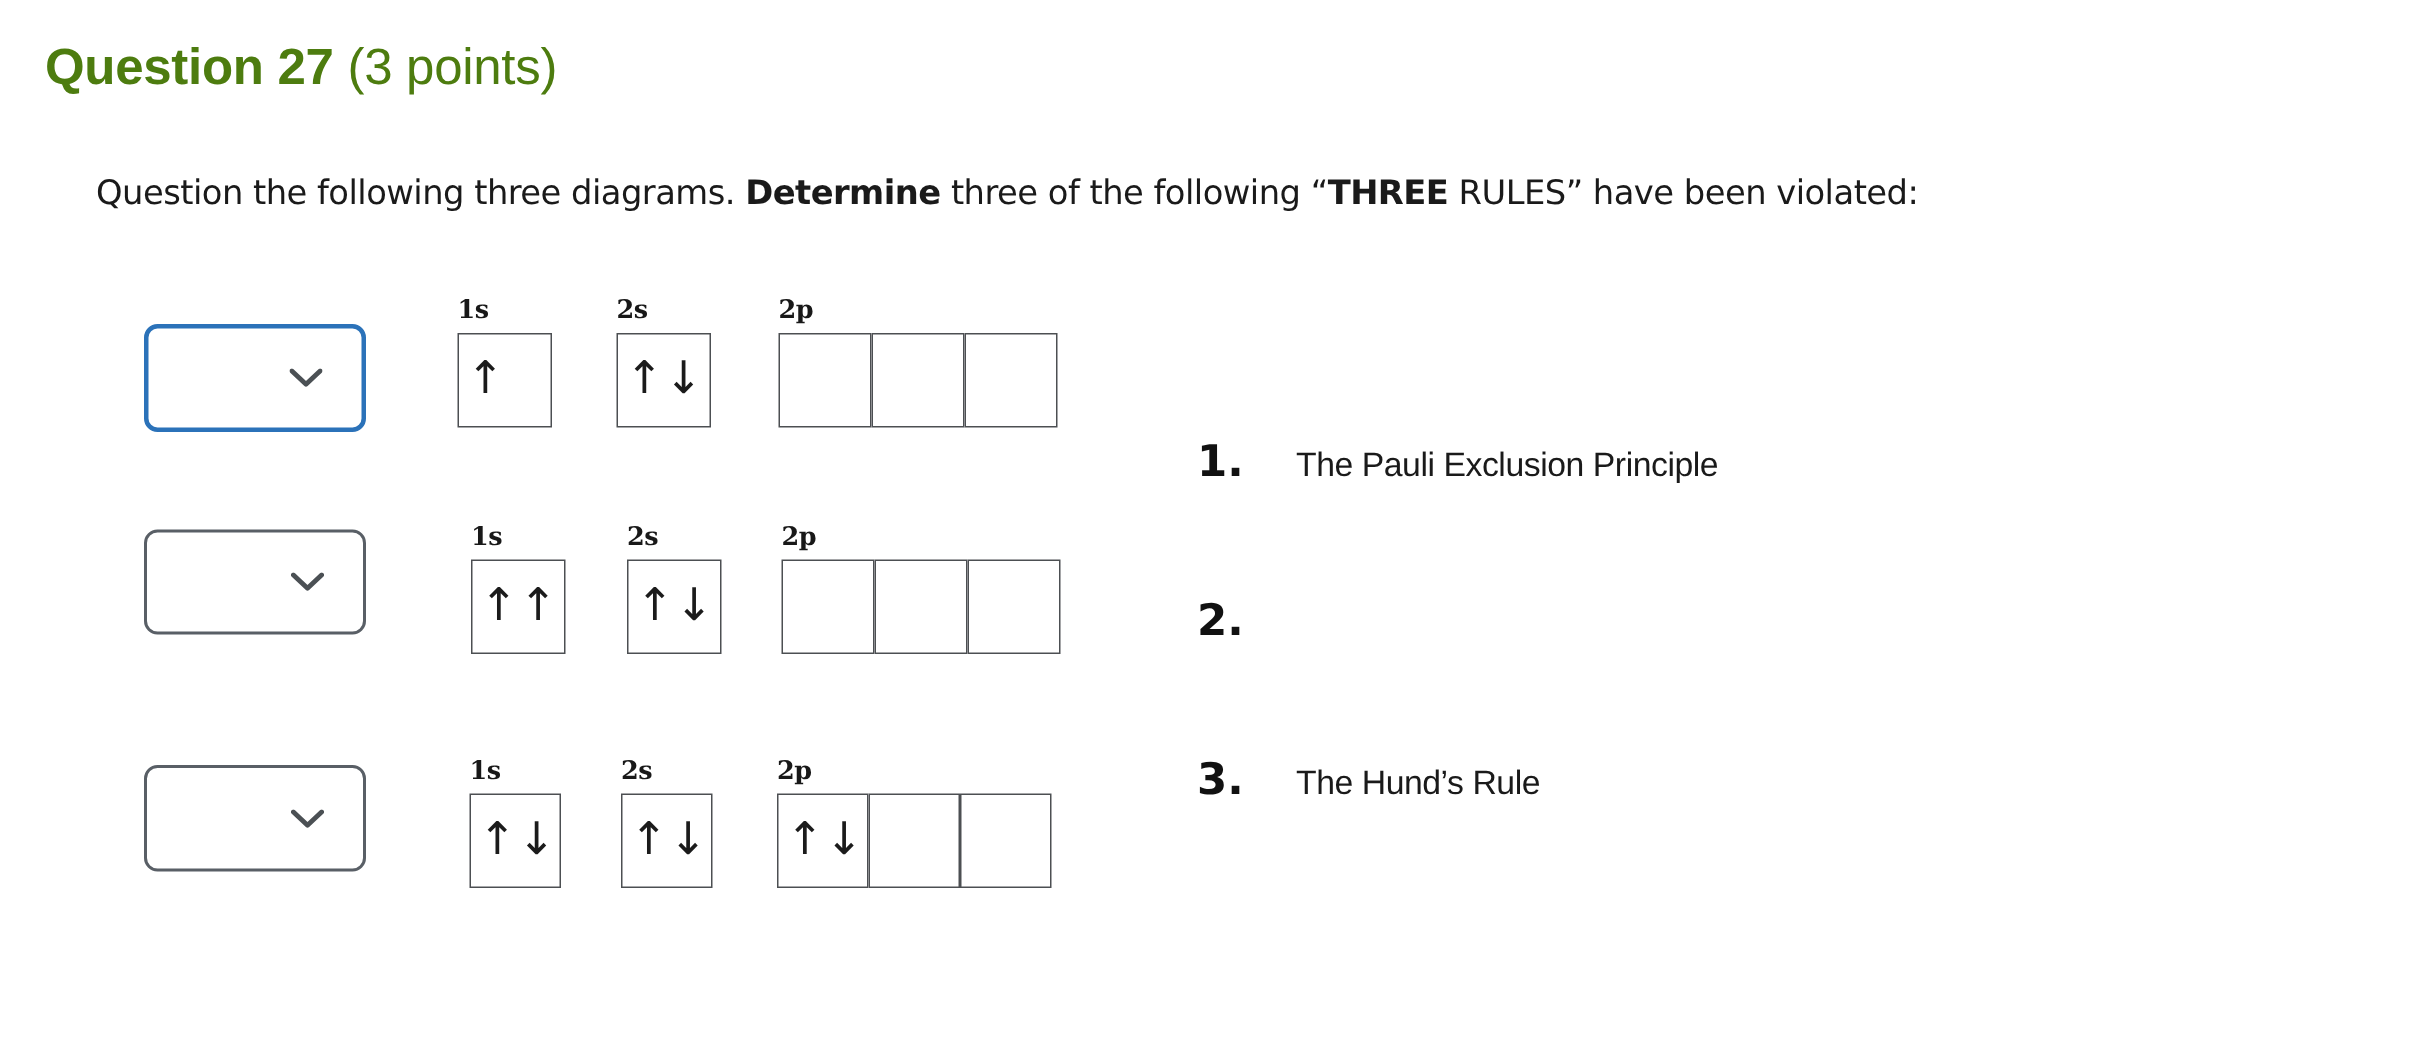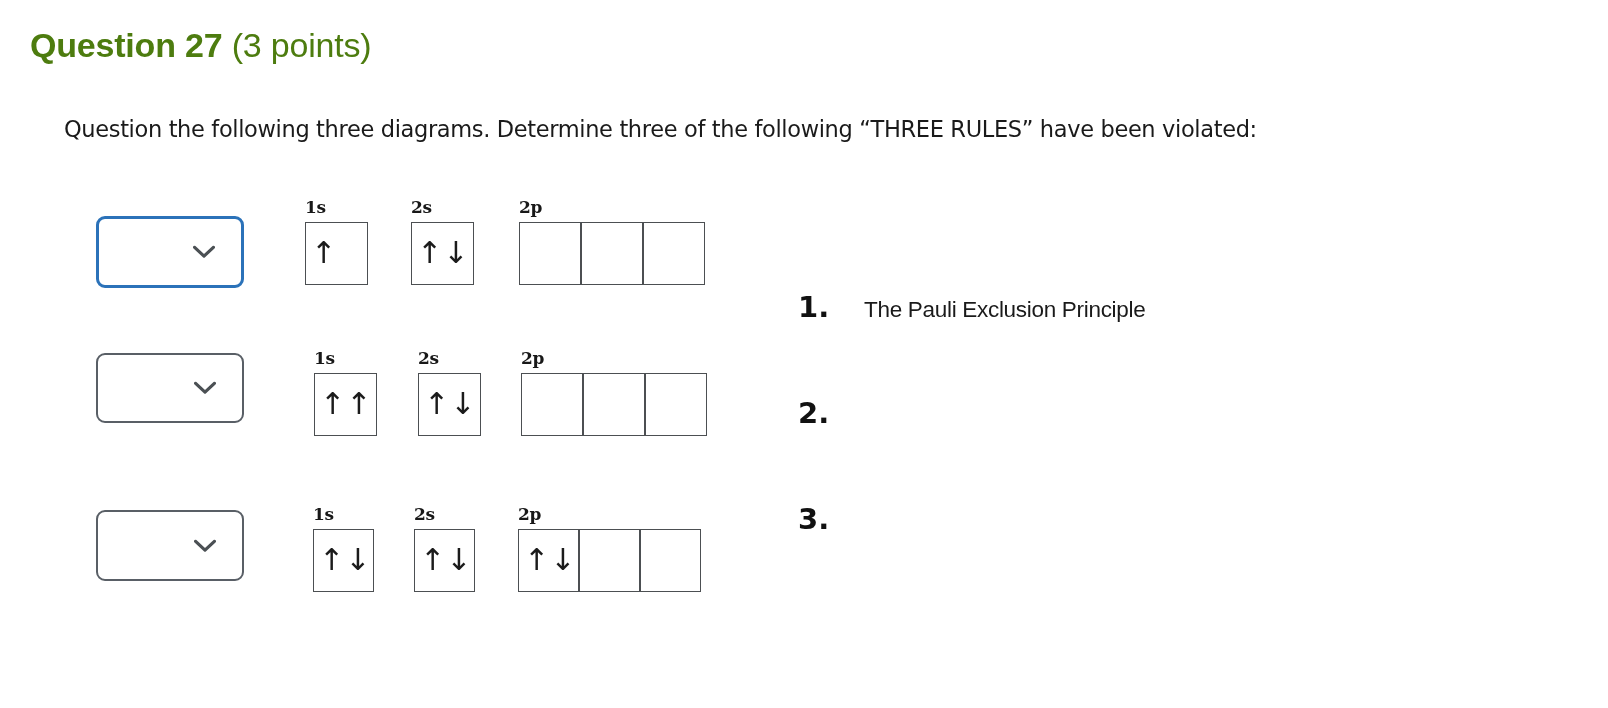--- a/index.html
+++ b/index.html
@@ -40,21 +40,21 @@
     position: absolute;
     left: 64px;
     top: 114px;
     font-size: 22.5px;
     line-height: 30px;
     white-space: nowrap;
     font-family: "DejaVu Sans", sans-serif;
     letter-spacing: -0.35px;
     color: #1a1a1a;
   }
-  #prompt-line b { font-weight: normal; margin-top: 25px; }
+  #prompt-line b { font-weight: bold; margin-top: 25px; }
 
   
   .dropdown {
     position: absolute;
     width: 148px;
     height: 70px;
     box-sizing: border-box;
     border-radius: 9px;
     background: #ffffff;
     border: 2px solid #595f66;
@@ -288,14 +288,15 @@
 <div id="rules-list">
     <div class="rule-item">
       <div class="rule-num">1.</div>
       <div class="rule-text">The Pauli Exclusion Principle</div>
     </div>
     <div class="rule-item">
       <div class="rule-num">2.</div>
     </div>
     <div class="rule-item">
       <div class="rule-num">3.</div>
+      <div class="rule-text">The Hund’s Rule</div>
     </div>
   </div>
 
 </body></html>

